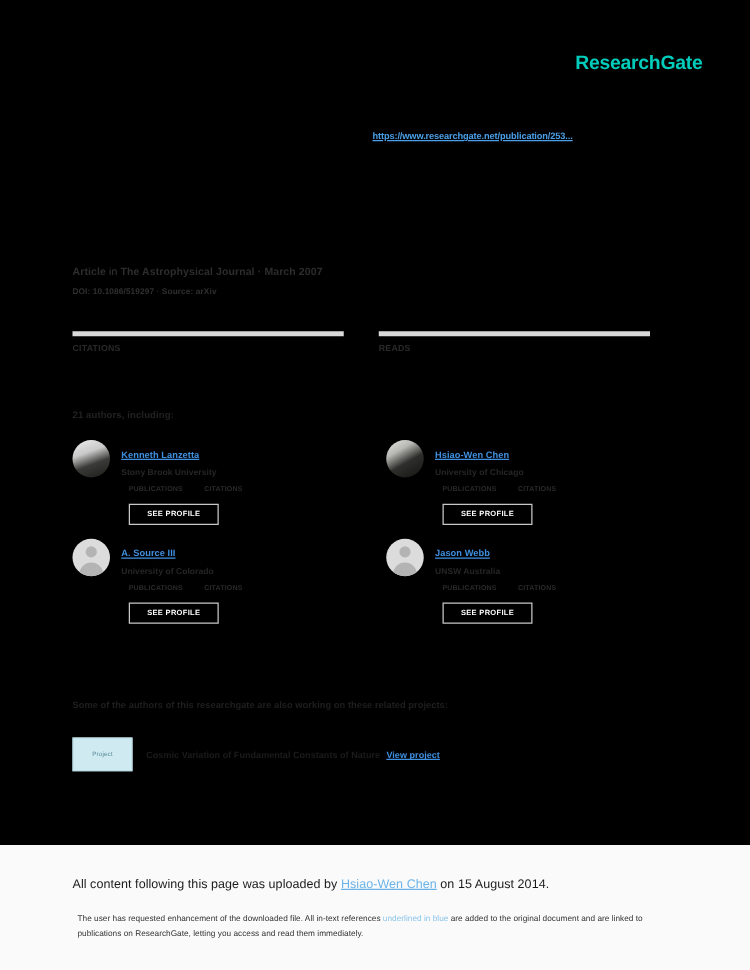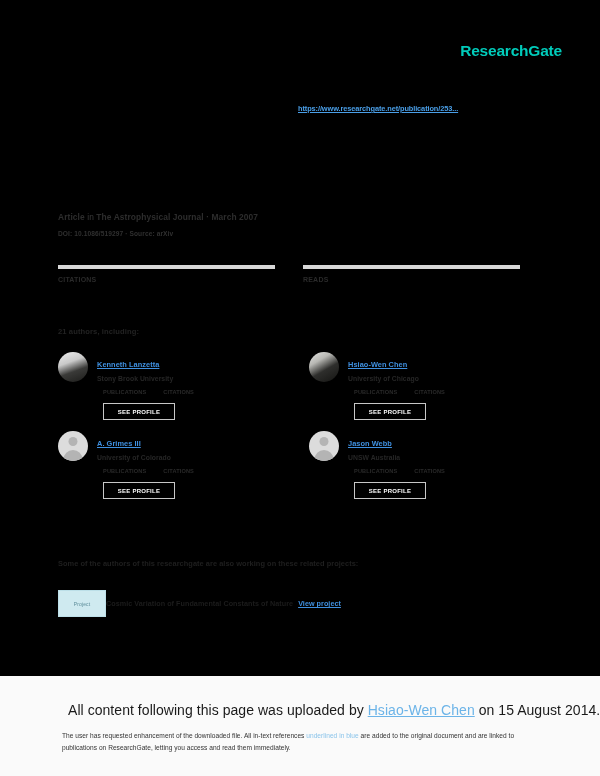--- a/index.html
+++ b/index.html
@@ -237,20 +237,21 @@
   }
   .project-list {
     position: absolute;
     left: 58px;
     top: 590px;
     width: 470px;
   }
   .project-row {
     display: flex;
     align-items: center;
+    gap: 11px;
     margin-bottom: 16px;
   }
   .project-thumb {
     width: 48px;
     height: 27px;
     background: #cfeaf0;
     border: 1px solid #bcdfe8;
     display: flex;
     align-items: center;
     justify-content: center;
@@ -278,23 +279,23 @@
   .footer {
     position: absolute;
     left: 0;
     top: 676px;
     width: 600px;
     height: 100px;
     background: #fafafa;
   }
   .footer-upload {
     position: absolute;
-    left: 68px;
+    left: 58px;
     top: 26px;
-    font-size: 14px;
+    font-size: 10px;
     color: #1a1a1a;
     letter-spacing: 0.05px;
     white-space: nowrap;
   }
   .footer-upload .uploader {
     color: #6cb4e8;
   }
   .footer-note {
     position: absolute;
     left: 62px;
@@ -375,21 +376,21 @@
     </div>
 
     <div class="author-row">
 
       <div class="author">
         <div class="avatar silhouette">
           <div class="head"></div>
           <div class="body"></div>
         </div>
         <div class="author-info">
-          <a class="author-name" href="#">A. Grimes III</a>
+          <a class="author-name" href="#">A. Source III</a>
           <div class="author-inst">University of Colorado</div>
           <div class="author-stats">
             <span class="author-stat">PUBLICATIONS</span>
             <span class="author-stat">CITATIONS</span>
           </div>
           <button class="see-profile">SEE PROFILE</button>
         </div>
       </div>
 
       <div class="author">

